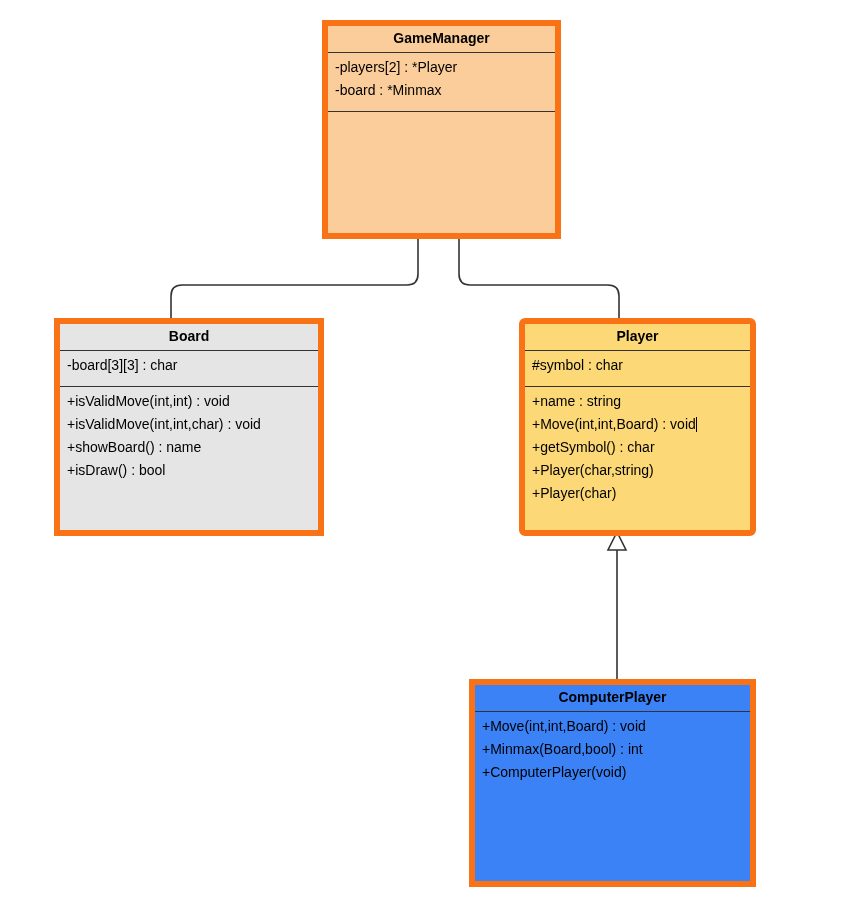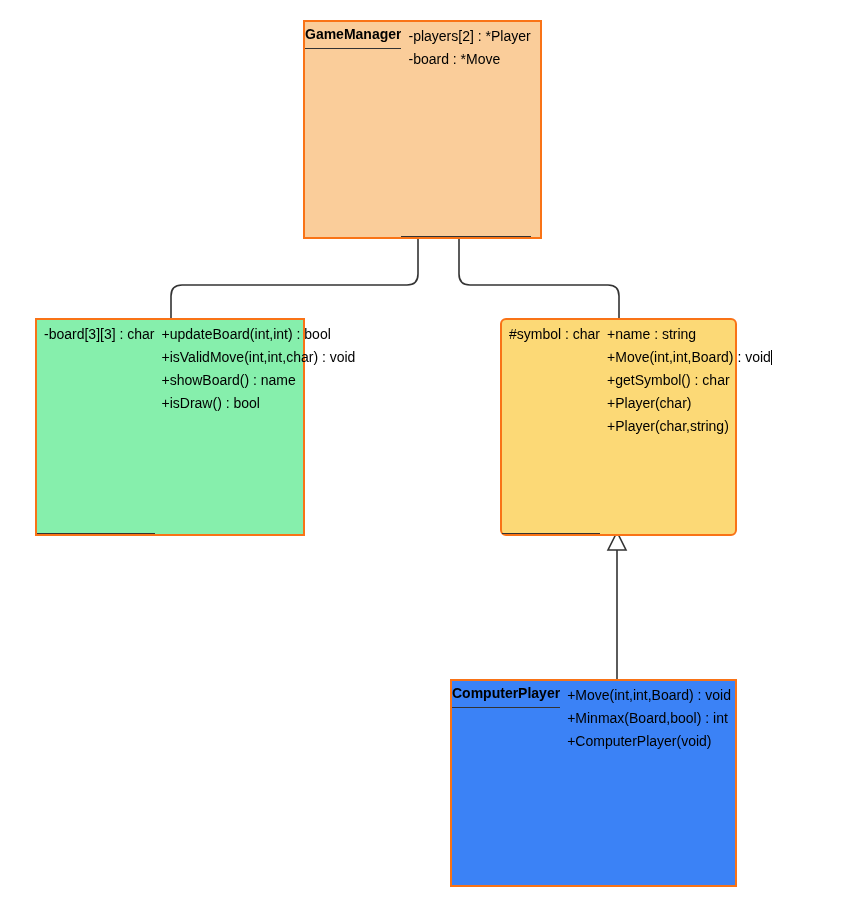--- a/index.html
+++ b/index.html
@@ -25,23 +25,24 @@
     position: absolute;
     left: 0;
     top: 0;
     width: 859px;
     height: 904px;
     pointer-events: none;
   }
   .uml-class {
     position: absolute;
     box-sizing: border-box;
-    border: 2px solid #f97316;
+    border: 6px solid #f97316;
     display: flex;
-    flex-direction: row;
+    flex-direction: column;
+    margin-left: 19px;
   }
   .uml-header {
     box-sizing: border-box;
     height: 27px;
     line-height: 25px;
     text-align: center;
     font-weight: bold;
     font-size: 14px;
     color: #000000;
     border-bottom: 1px solid #333333;
@@ -118,48 +119,48 @@
     <path d="M 459 239 L 459 274 Q 459 285 470 285 L 608 285 Q 619 285 619 296 L 619 318" fill="none" stroke="#333333" stroke-width="1.6" stroke-linecap="butt"></path>
 
     <line x1="617" y1="679" x2="617" y2="549" stroke="#333333" stroke-width="1.6"></line>
     <polygon points="617,532 608,550 626,550" fill="#ffffff" stroke="#333333" stroke-width="1.6" stroke-linejoin="miter"></polygon>
   </svg>
 
   <div class="uml-class" id="class-gamemanager" style="background: rgb(250, 205, 154);">
     <div class="uml-header">GameManager</div>
     <div class="uml-section">
       <div class="uml-row">-players[2] : *Player</div>
-      <div class="uml-row">-board : *Move</div>
+      <div class="uml-row">-board : *Minmax</div>
     </div>
   </div>
 
-  <div class="uml-class" id="class-board" style="background: #86efac;">
+  <div class="uml-class" id="class-board" style="background: #e5e5e5;">
     <div class="uml-header">Board</div>
     <div class="uml-section">
       <div class="uml-row">-board[3][3] : char</div>
     </div>
     <div class="uml-section last">
-      <div class="uml-row">+updateBoard(int,int) : bool</div>
+      <div class="uml-row">+isValidMove(int,int) : void</div>
       <div class="uml-row">+isValidMove(int,int,char) : void</div>
       <div class="uml-row">+showBoard() : name</div>
       <div class="uml-row">+isDraw() : bool</div>
     </div>
   </div>
 
   <div class="uml-class" id="class-player" style="background: rgb(252, 217, 118);">
     <div class="uml-header">Player</div>
     <div class="uml-section">
       <div class="uml-row">#symbol : char</div>
     </div>
     <div class="uml-section last">
       <div class="uml-row">+name : string</div>
       <div class="uml-row"><span>+Move(int,int,Board) : void</span><span class="caret"></span></div>
       <div class="uml-row">+getSymbol() : char</div>
+      <div class="uml-row">+Player(char,string)</div>
       <div class="uml-row">+Player(char)</div>
-      <div class="uml-row">+Player(char,string)</div>
     </div>
   </div>
 
   <div class="uml-class" id="class-computerplayer" style="background: #3b82f6;">
     <div class="uml-header">ComputerPlayer</div>
     <div class="uml-section last">
       <div class="uml-row">+Move(int,int,Board) : void</div>
       <div class="uml-row">+Minmax(Board,bool) : int</div>
       <div class="uml-row">+ComputerPlayer(void)</div>
     </div>

